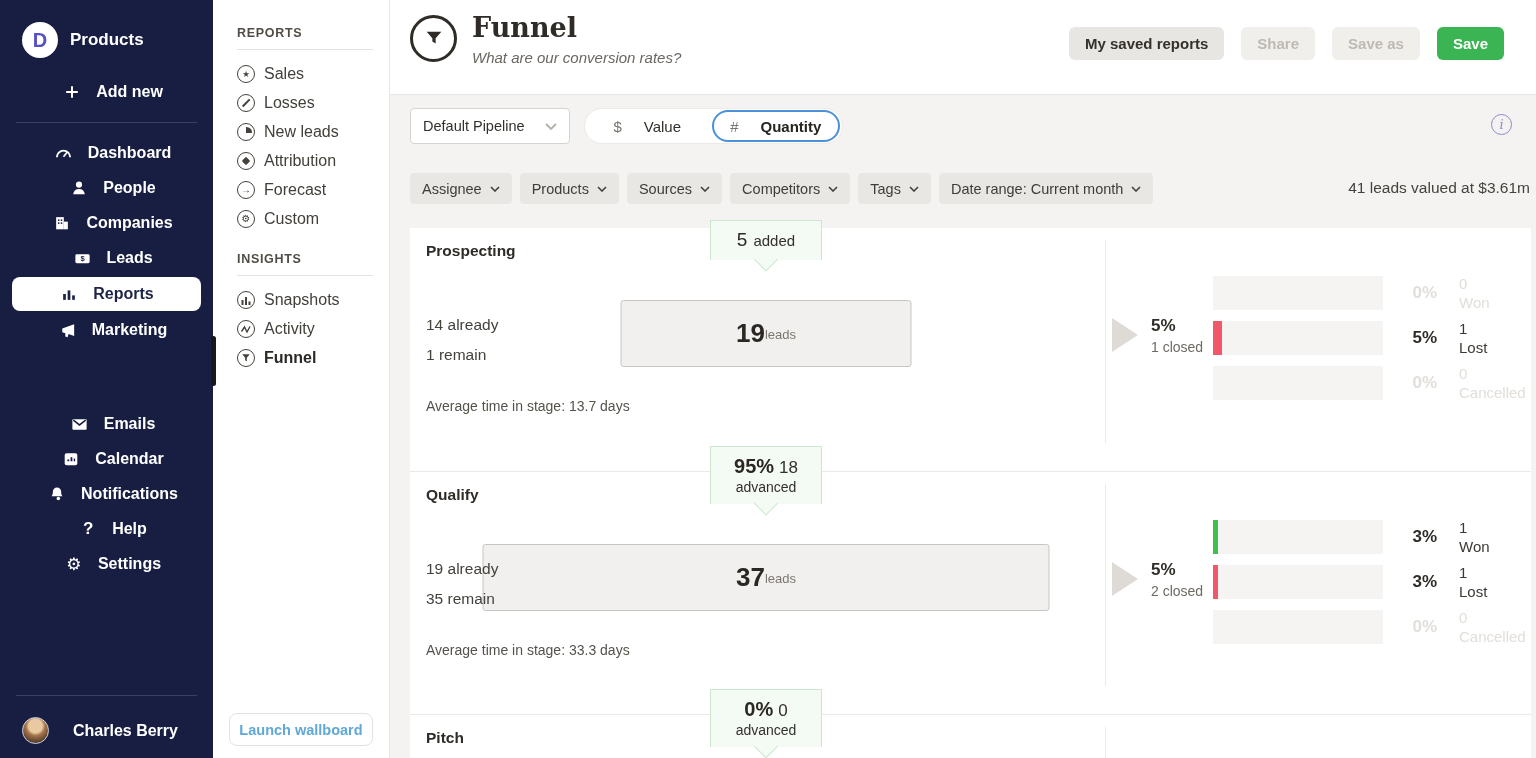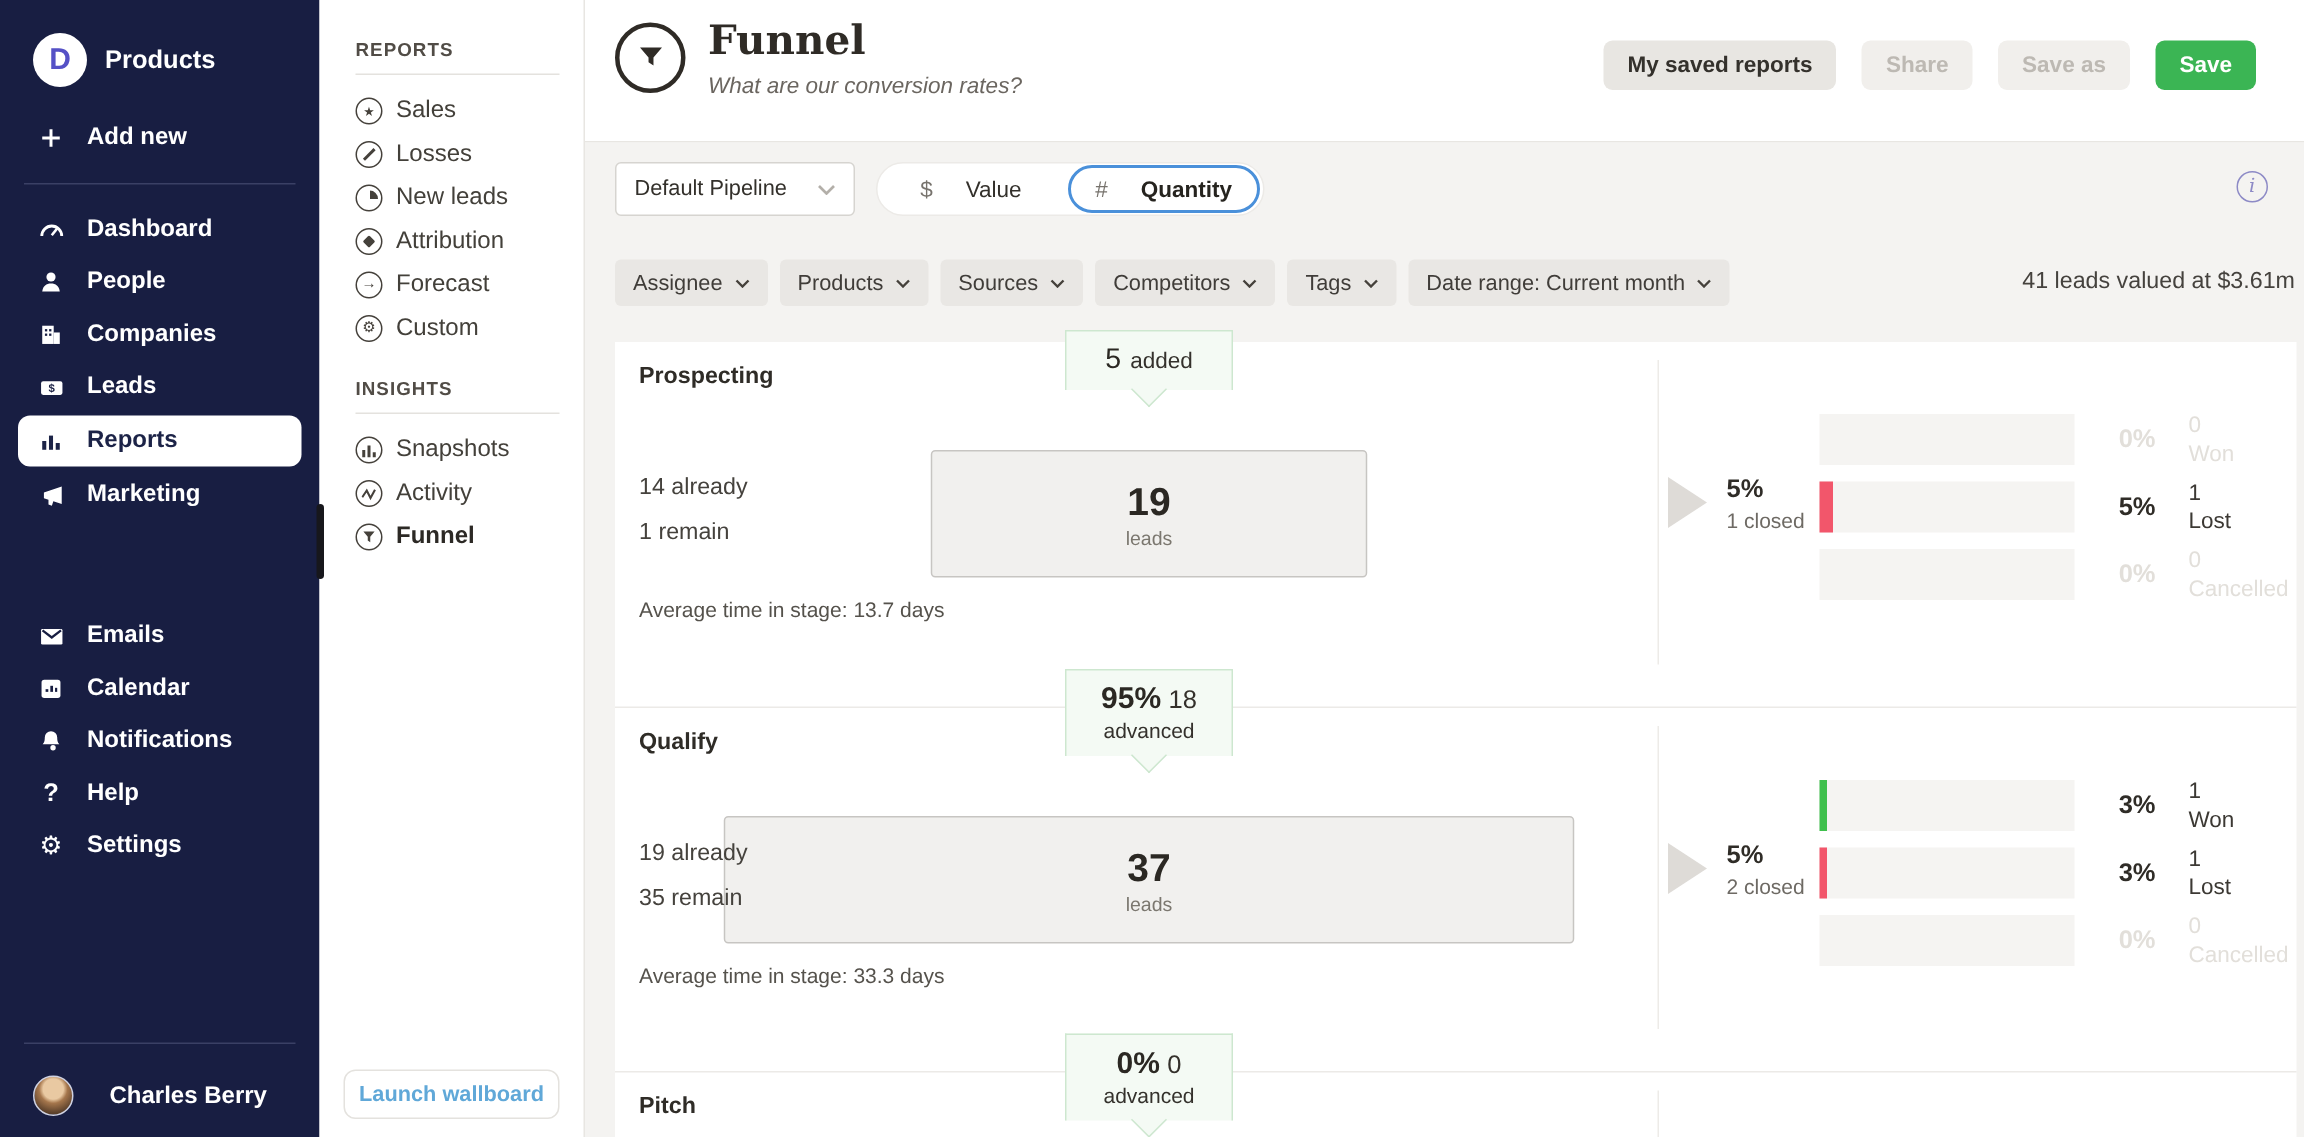--- a/index.html
+++ b/index.html
@@ -6,21 +6,21 @@
   html,body { width:1536px; height:758px; overflow:hidden; background:#f4f3f1;
               font-family:"Liberation Sans","DejaVu Sans",sans-serif; color:#33302b; }
   .page { position:relative; width:1536px; height:758px; }
 
   
   .sidebar { position:absolute; left:0; top:0; width:213px; height:758px; background:#181e42; padding-top:18px; }
   .brand { display:flex; align-items:center; gap:12px; padding:4px 0 4px 22px; margin-bottom:14px; }
   .brand-logo { width:36px; height:36px; border-radius:50%; background:#fff; display:flex; align-items:center; justify-content:center;
                 font-weight:bold; font-size:20px; color:#5551c6; }
   .brand-name { color:#fff; font-weight:bold; font-size:17px; }
-  .s-item { display:flex; align-items:center; gap:14px; padding:6px 12px 6px 24px; margin:3px 0; color:#fff; font-size:16px; font-weight:600; cursor:pointer; }
+  .s-item { display:flex; align-items:center; gap:14px; padding:6px 12px 6px 24px; margin:3px 0; color:#fff; font-size:16px; font-weight:600; cursor:pointer;justify-content:center; }
   .s-icon { width:20px; height:20px; display:inline-flex; align-items:center; justify-content:center; flex:none; color:#fff; font-size:16px; }
   .s-item.active { background:#fff; color:#1c2347; margin:3px 12px; padding:7px 12px; border-radius:8px; }
   .s-item.active .s-icon { color:#1c2347; }
   .side-div { height:1px; background:#3a4065; margin:14px 16px; }
   .side-div2 { position:absolute; left:16px; right:16px; bottom:62px; height:1px; background:#3a4065; }
   .side-user { position:absolute; left:22px; bottom:14px; display:flex; align-items:center; gap:24px; color:#fff; font-size:16px; font-weight:600; cursor:pointer; }
   .avatar { width:27px; height:27px; border-radius:50%; border:1px solid #cfd2e2;
             background:radial-gradient(circle at 50% 32%, #e9c9a2 0 32%, #a5764c 45%, #5d422c 75%, #3c2c1e 100%); }
   .nav-gap { height:56px; }
   .scroll-thumb { position:absolute; left:211px; top:336px; width:5px; height:50px; background:#17171c; border-radius:3px; z-index:9; }
@@ -74,23 +74,23 @@
   .leads-summary { position:absolute; right:6px; top:84px; font-size:15.5px; color:#45423e; }
 
   
   .panel { position:absolute; left:20px; top:133px; width:1121px; background:#fff; }
   .stage { position:relative; height:227px; }
   .stage + .stage { border-top:1px solid #eceae7;margin-top:16px; }
   .stage-name { position:absolute; left:16px; top:14px; font-size:15.5px; font-weight:bold; color:#2f2c27; z-index:2; }
   .already { position:absolute; left:16px; top:88px; font-size:15.5px; color:#45423d; z-index:2; }
   .remain  { position:absolute; left:16px; top:118px; font-size:15.5px; color:#45423d; z-index:2; }
   .avg-time { position:absolute; left:16px; top:170px; font-size:14px; color:#55524c; z-index:2; }
-  .lead-box { position:absolute; left:356px; top:72px; height:85px; transform:translateX(-50%); background:#f1f0ee;
+  .lead-box { position:absolute; left:356px; top:72px; height:67px; transform:translateX(-50%); background:#f1f0ee;
               border:1px solid #c7c5c2; border-radius:3px; z-index:1;
-              display:flex; flex-direction:column; align-items:center; justify-content:center; cursor:pointer; }
+              display:flex; flex-direction:row; align-items:center; justify-content:center; cursor:pointer; }
   .lead-num { font-size:26px; font-weight:bold; color:#2b2823; }
   .lead-unit { font-size:13px; color:#7b776f; margin-top:1px; }
 
   .ribbon { position:absolute; left:356px; transform:translateX(-50%); background:#f4faf4; border:1px solid #cde7cf; border-bottom:none;
             text-align:center; padding:8px 20px 9px; z-index:5; min-width:112px; }
   .ribbon::after { content:""; position:absolute; left:50%; bottom:-8px; width:16px; height:16px;
                    transform:translateX(-50%) rotate(45deg); background:#f4faf4;
                    border-right:1px solid #cde7cf; border-bottom:1px solid #cde7cf; }
   .ribbon .line2 { font-size:14px; color:#34312c; margin-top:1px; }
   .rb-big { font-size:20px; font-weight:bold; color:#2b2823; }

